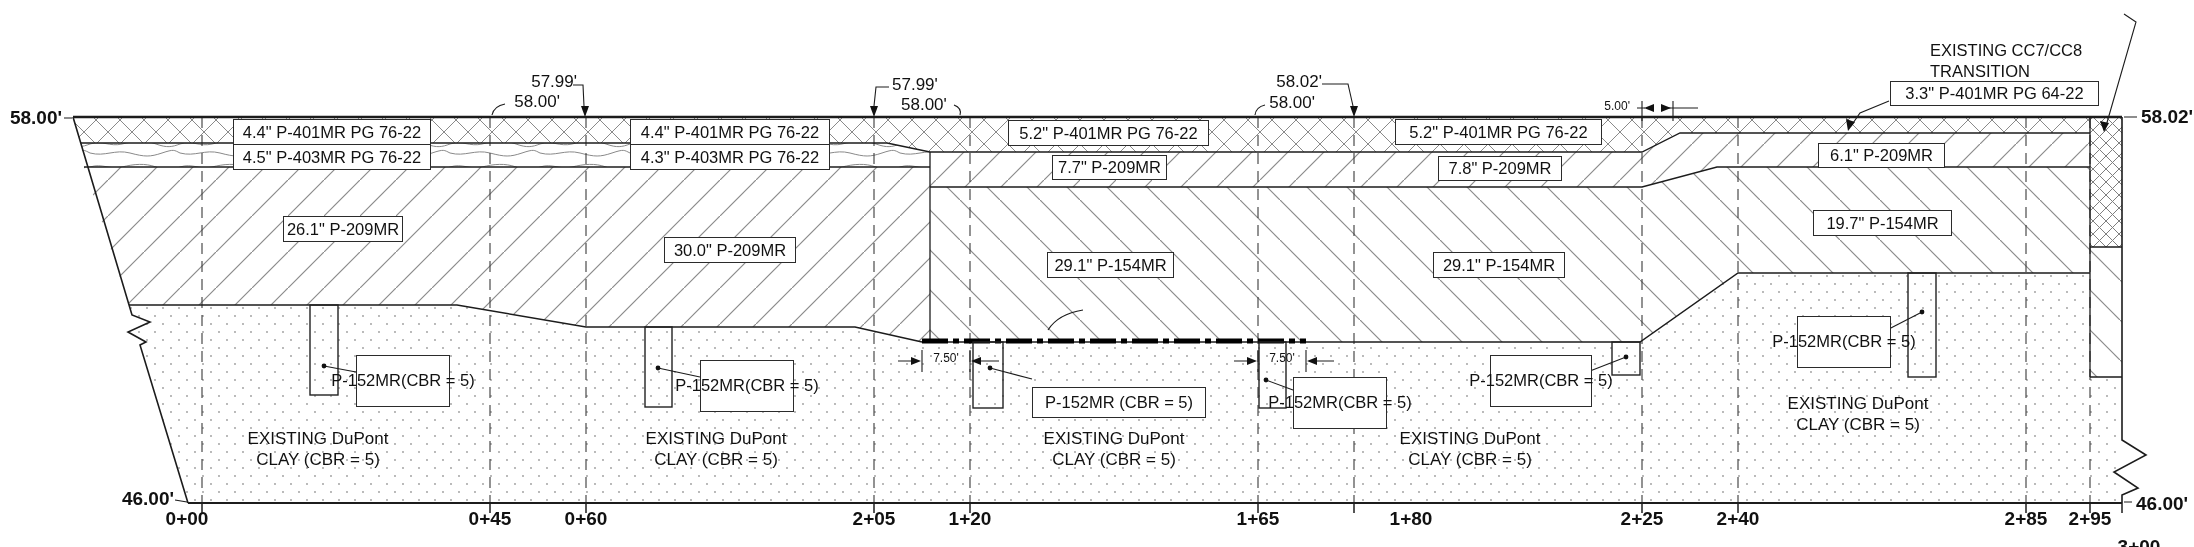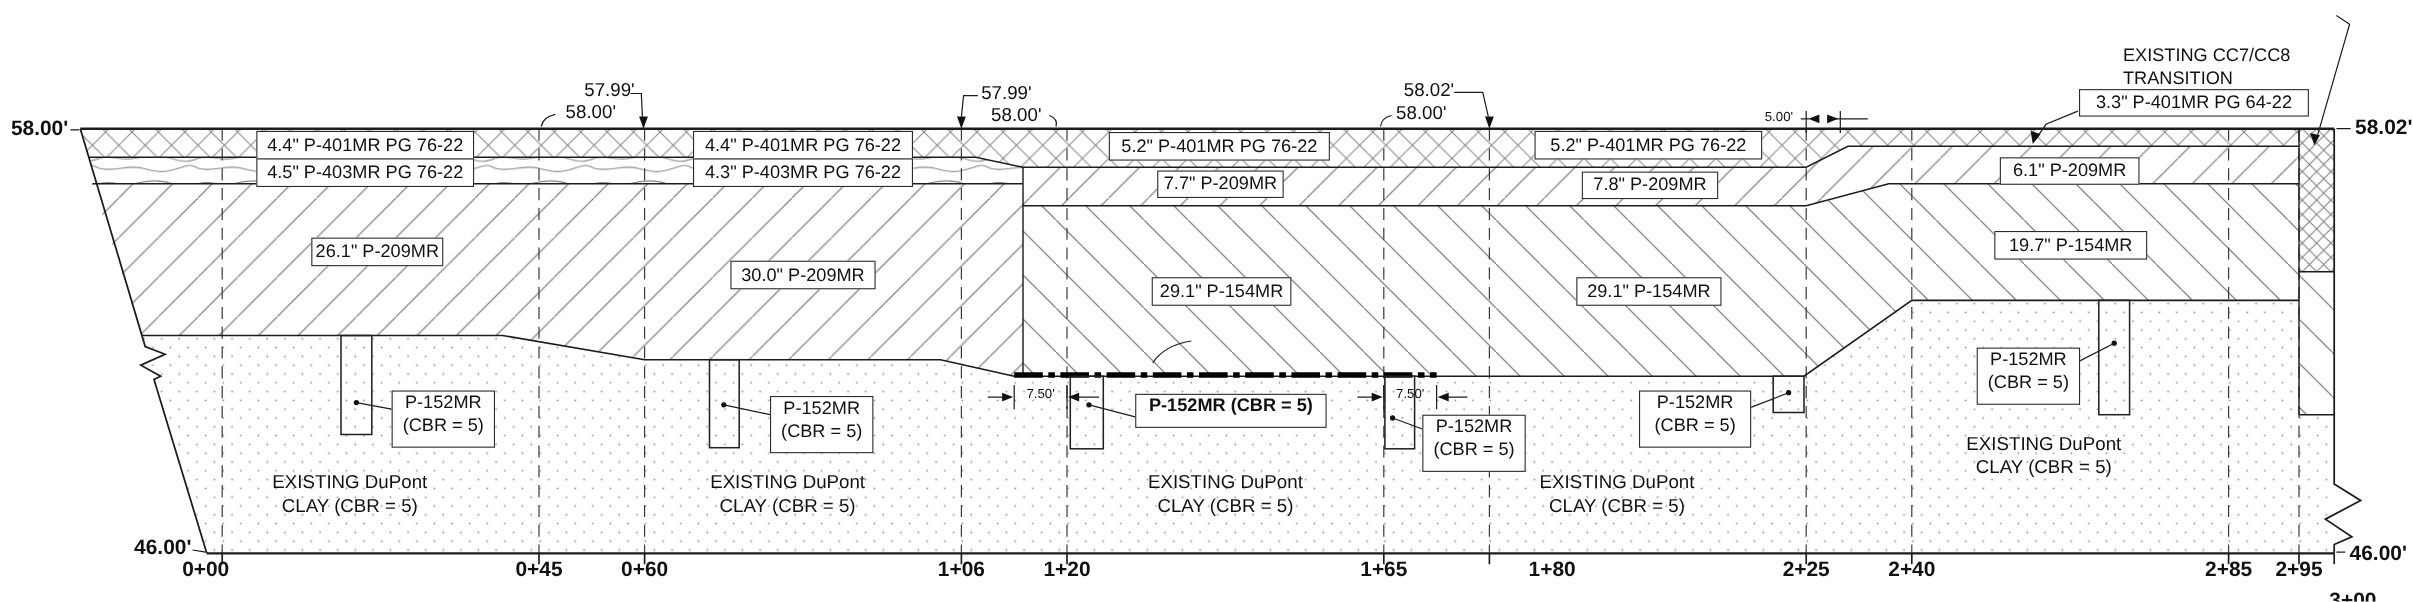--- a/index.html
+++ b/index.html
@@ -2,22 +2,22 @@
 <html><head>
 <meta charset="utf-8">
 <title>Pavement Section</title>
 <style>
   html,body{margin:0;padding:0;background:#fff;}
   #stage{position:relative;width:2194px;height:547px;background:#ffffff;overflow:hidden;
          font-family:"Liberation Sans", sans-serif;color:#111;}
   #stage svg{position:absolute;left:0;top:0;}
   .lbox{position:absolute;border:1.4px solid #2b2b2b;background:#fff;display:flex;
         align-items:center;justify-content:center;font-size:16.5px;white-space:nowrap;}
-  .cbox{position:absolute;border:1.4px solid #2b2b2b;background:#fff;display:flex;flex-direction:column;
-        align-items:center;font-size:16.5px;line-height:1.3;white-space:nowrap;}
+  .cbox{position:absolute;border:1.4px solid #2b2b2b;background:#fff;display:flex;flex-direction:row;
+        align-items:center;justify-content:center;font-size:16.5px;line-height:1.3;white-space:nowrap;}
   .clay{position:absolute;width:240px;text-align:center;font-size:17px;line-height:1.25;}
   .sta{position:absolute;width:90px;text-align:center;font-weight:bold;font-size:19px;}
   .elev{position:absolute;font-weight:bold;font-size:19px;white-space:nowrap;}
   .spot{position:absolute;font-size:17px;width:72px;white-space:nowrap;}
   .dimtext{position:absolute;font-size:12px;white-space:nowrap;}
   .note{position:absolute;font-size:16.5px;white-space:nowrap;}
   .r{text-align:right;} .c{text-align:center;}
 </style>
 </head>
 <body>
@@ -183,21 +183,21 @@
 <div class="lbox" style="left:1813px;top:210px;width:137px;height:24px;">19.7" P-154MR</div>
 
 <div class="cbox" style="left:356px;top:355px;width:92px;height:50px;">
   <span>P-152MR</span>
   <span>(CBR = 5)</span>
 </div>
 <div class="cbox" style="left:700px;top:360px;width:92px;height:50px;">
   <span>P-152MR</span>
   <span>(CBR = 5)</span>
 </div>
-<div class="cbox" style="left:1032px;top:358px;width:172px;height:29px;font-weight:bold;">
+<div class="cbox" style="left:1032px;top:387px;width:172px;height:29px;">
   <span>P-152MR (CBR = 5)</span>
   <span></span>
 </div>
 <div class="cbox" style="left:1293px;top:377px;width:92px;height:50px;">
   <span>P-152MR</span>
   <span>(CBR = 5)</span>
 </div>
 <div class="cbox" style="left:1490px;top:355px;width:100px;height:50px;">
   <span>P-152MR</span>
   <span>(CBR = 5)</span>
@@ -228,21 +228,21 @@
   <span style="display:block;">CLAY (CBR = 5)</span>
 </div>
 
 <div class="dimtext c" style="left:914px;top:351px;width:64px;">7.50'</div>
 <div class="dimtext c" style="left:1250px;top:351px;width:64px;">7.50'</div>
 <div class="dimtext r" style="left:1560px;top:99px;width:70px;">5.00'</div>
 
 <div class="sta" style="left:142px;top:508px;">0+00</div>
 <div class="sta" style="left:445px;top:508px;">0+45</div>
 <div class="sta" style="left:541px;top:508px;">0+60</div>
-<div class="sta" style="left:829px;top:508px;">1+06</div>
+<div class="sta" style="left:829px;top:508px;">2+05</div>
 <div class="sta" style="left:925px;top:508px;">1+20</div>
 <div class="sta" style="left:1213px;top:508px;">1+65</div>
 <div class="sta" style="left:1366px;top:508px;">1+80</div>
 <div class="sta" style="left:1597px;top:508px;">2+25</div>
 <div class="sta" style="left:1693px;top:508px;">2+40</div>
 <div class="sta" style="left:1981px;top:508px;">2+85</div>
 <div class="sta" style="left:2045px;top:508px;">2+95</div>
 <div class="sta" style="left:2094px;top:536px;">3+00</div>
 
 <svg width="2194" height="547" viewBox="0 0 2194 547" style="pointer-events:none;">

